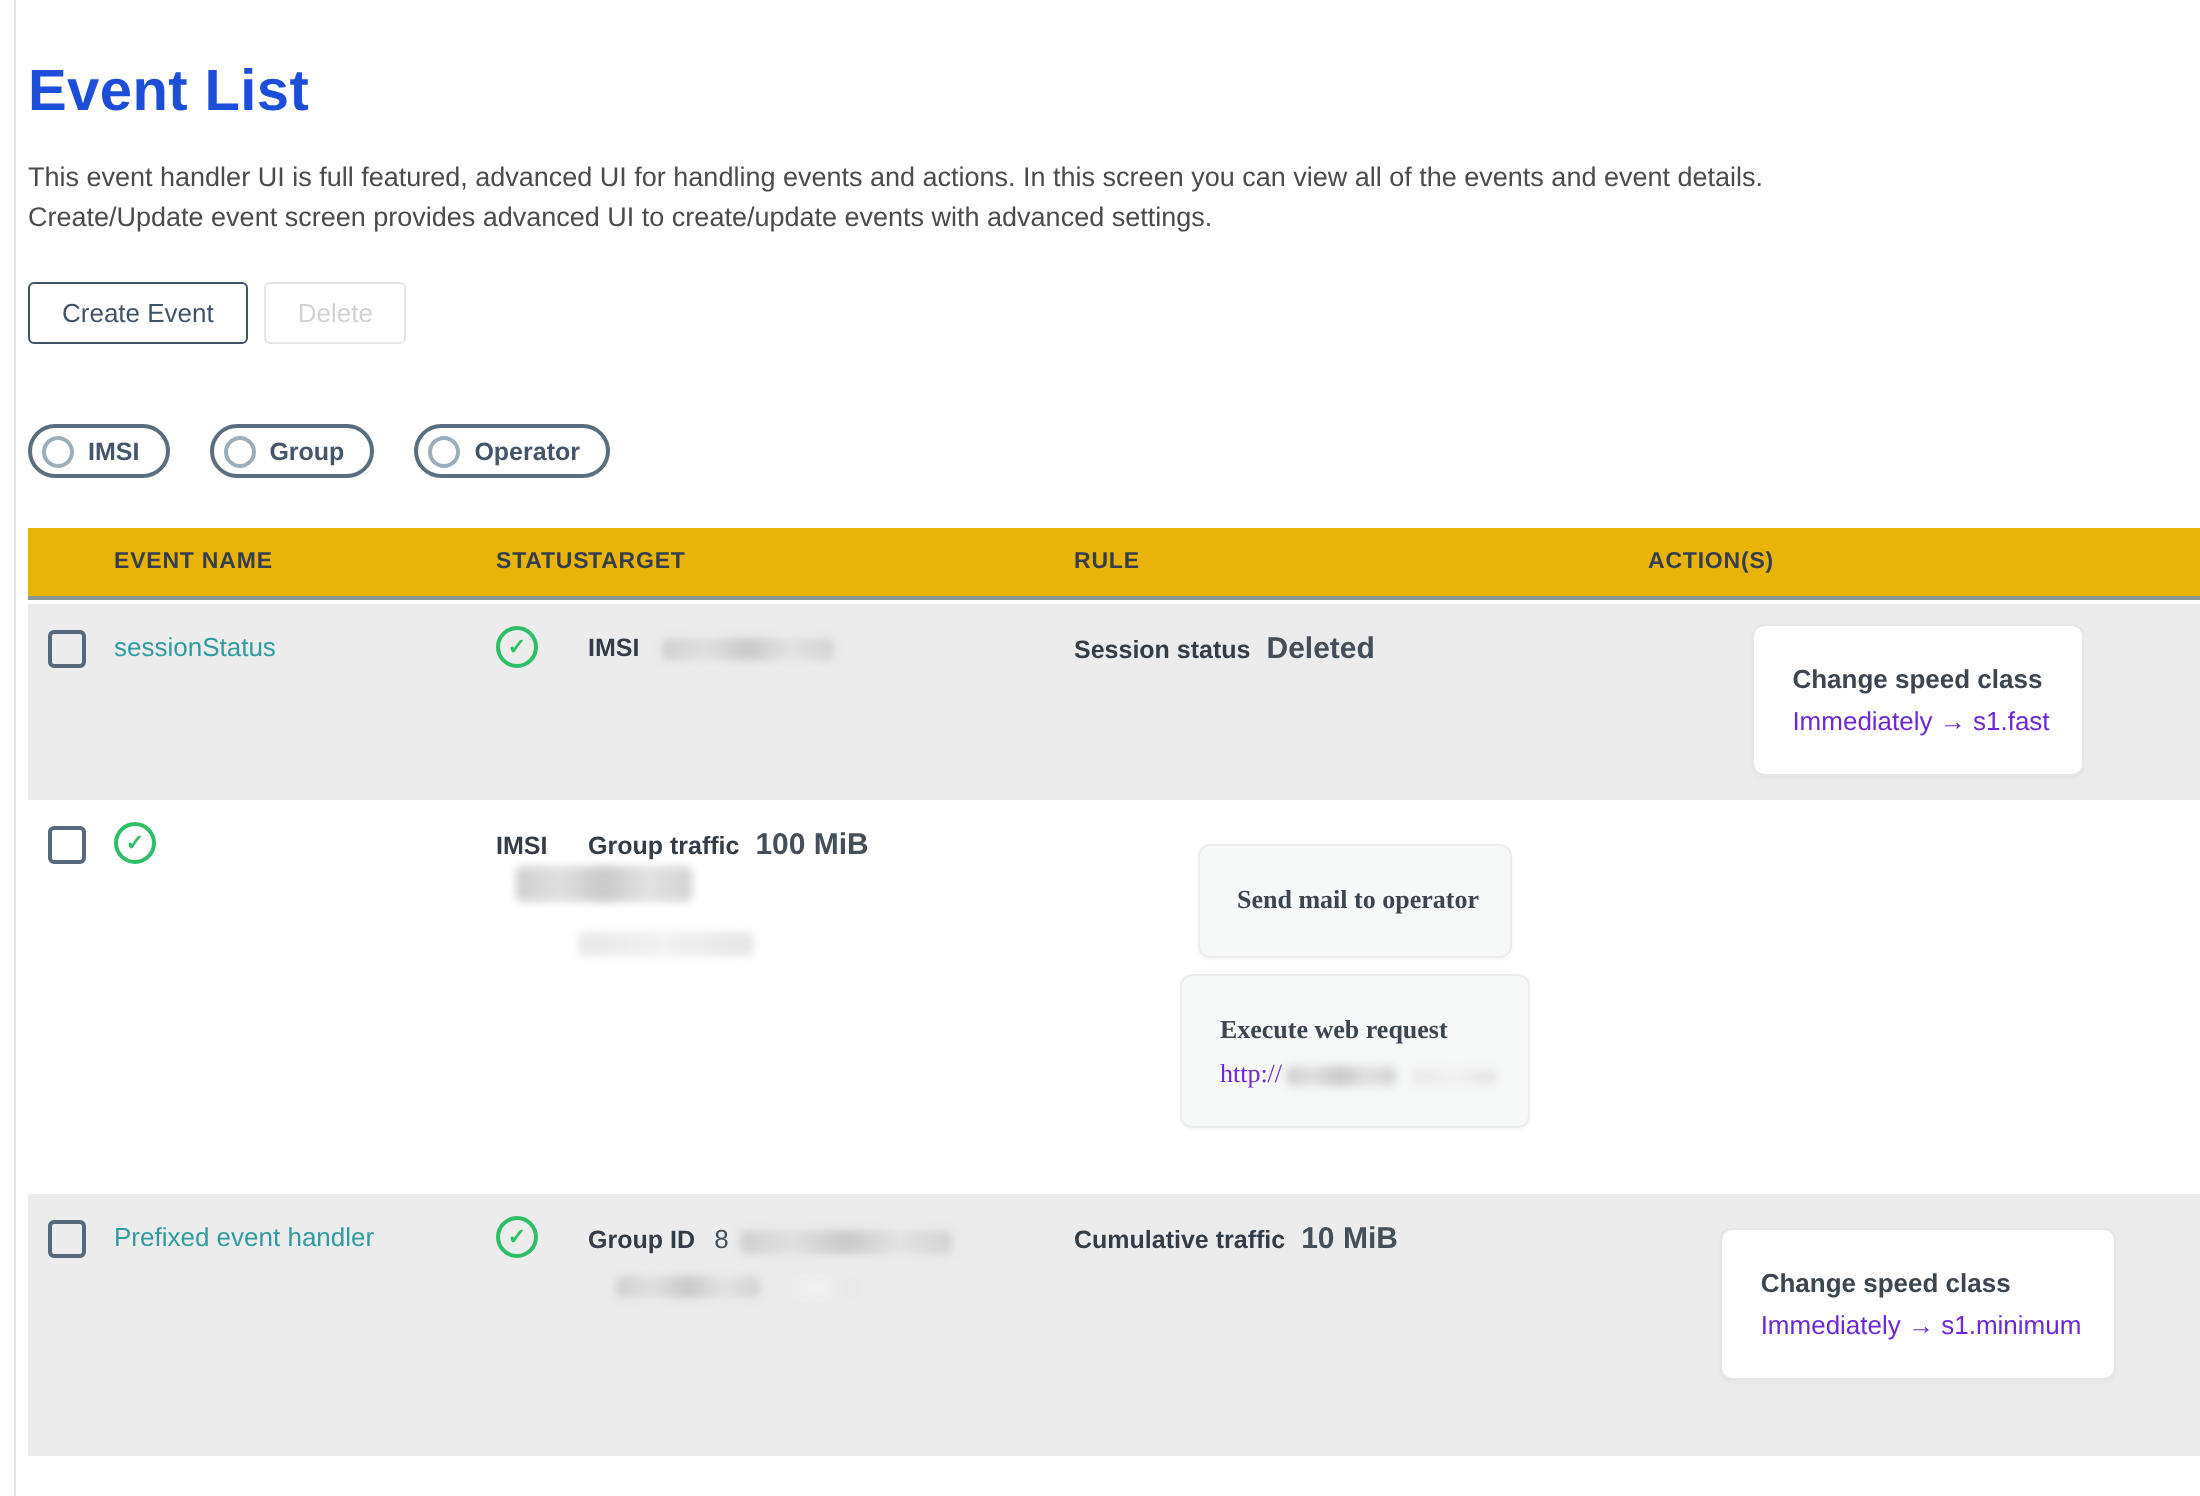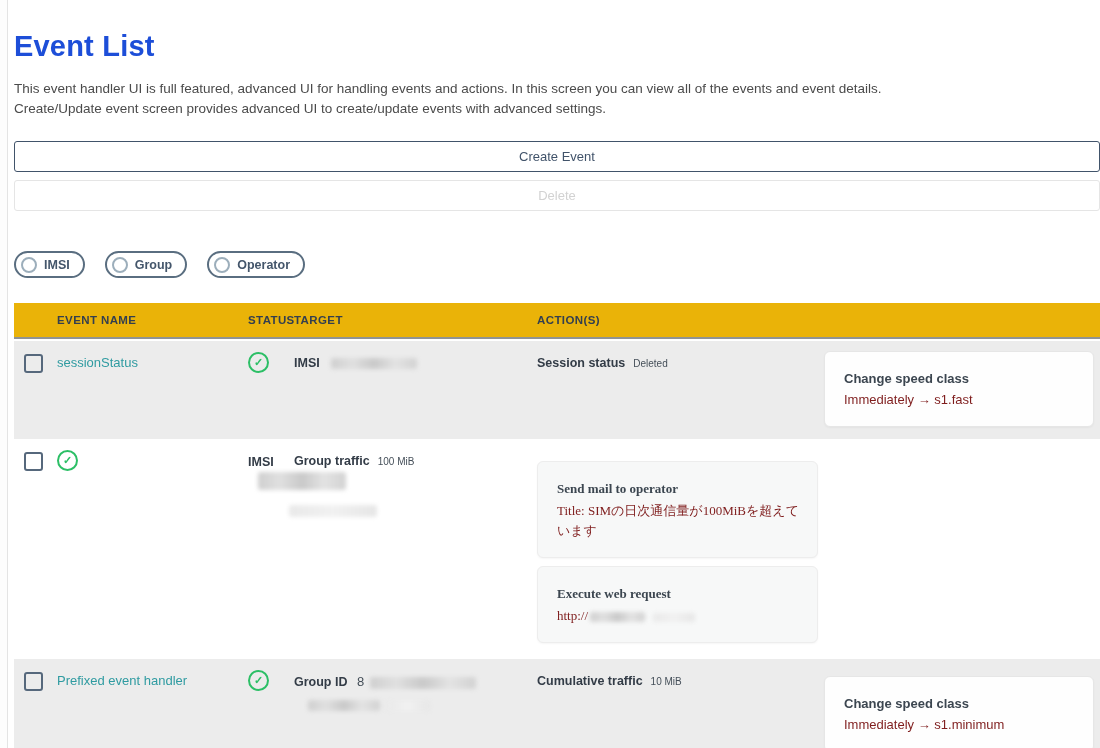--- a/index.html
+++ b/index.html
@@ -6,21 +6,21 @@
   html, body { width: 1100px; height: 748px; background: #ffffff; overflow: hidden;
     font-family: "Liberation Sans", sans-serif; }
   .left-rail { position: absolute; left: 0; top: 0; width: 8px; height: 748px; background: #fdfdfd; border-right: 1px solid #e4e4e4; }
   .page { position: relative; margin-left: 14px; width: 1086px; }
 
   .page-title { margin-top: 30px; font-size: 29px; font-weight: 700; color: #1d4ed8; letter-spacing: 0.2px; }
 
   .description { margin-top: 16px; font-size: 13.5px; line-height: 19.5px; color: #4b4b4b; }
   .link { color: #2f9ba1; text-decoration: none; cursor: pointer; }
 
-  .toolbar { margin-top: 23px; display: flex; gap: 8px; flex-direction: column; }
+  .toolbar { margin-top: 23px; display: flex; gap: 8px; }
   .btn { height: 31px; padding: 0 16px; background: #ffffff; border-radius: 3px; font-size: 13px; cursor: pointer; font-family: inherit; }
   .btn-primary { border: 1px solid #41536a; color: #41536a; }
   .btn-disabled { border: 1px solid #e5e5e5; color: #d2d2d2; cursor: default; }
 
   .filters { margin-top: 40px; display: flex; gap: 20px; }
   .pill { display: flex; align-items: center; gap: 7px; height: 27px; padding: 0 13px 0 5px;
     border: 2px solid #5a6e80; border-radius: 15px; background: #fff; cursor: pointer; }
   .pill-circle { width: 16px; height: 16px; border: 2px solid #9caebb; border-radius: 50%; background: #fff; }
   .pill-label { font-size: 12.5px; font-weight: 600; color: #44566b; }
 
@@ -40,35 +40,35 @@
   .checkbox { margin: 13px 0 0 10px; width: 19px; height: 19px; border: 2px solid #56687c; border-radius: 3px; background: transparent; cursor: pointer; }
   .event-link { font-size: 13px; color: #2f9ba1; text-decoration: none; cursor: pointer; margin-top: 16px; }
 
   .status-cell { padding-top: 11px; }
   .status-ok { width: 21px; height: 21px; border: 2px solid #2cbf66; border-radius: 50%;
     display: flex; align-items: center; justify-content: center;
     color: #2cbf66; font-size: 11px; font-weight: 700; background: transparent; }
 
   .lbl { font-weight: 700; color: #333c47; font-size: 12.5px; }
   .target-cell .line { line-height: 17px; }
-  .rule-value { margin-left: 8px; color: #454f59; font-weight: 400; font-size: 10px; }
+  .rule-value { margin-left: 8px; color: #454f59; font-weight: 700; font-size: 15px; }
 
   .redact { display: inline-block; vertical-align: middle; border-radius: 3px; filter: blur(2px);
     background: linear-gradient(90deg,#cfcfcf 0%,#e0e0e0 25%,#c9c9c9 50%,#e3e3e3 75%,#d2d2d2 100%); }
   .redact.light { background: linear-gradient(90deg,#e9e9e9,#f1f1f1,#e6e6e6); }
 
-  .actions-cell { display: flex; flex-direction: column; gap: 8px; padding-right: 6px; }
+  .actions-cell { display: flex; flex-direction: column; gap: 8px; padding-right: 6px; align-items: center; }
   .row-0 .actions-cell { padding-top: 10px; padding-bottom: 12px; }
   .row-1 .actions-cell { padding-top: 22px; padding-bottom: 16px; font-family: Liberation Serif, serif; }
   .row-2 .actions-cell { padding-top: 17px; padding-bottom: 0; }
   .action-card { border-radius: 6px; padding: 19px 16px 16px 19px; box-shadow: 0 1px 2px rgba(0,0,0,0.04); }
   .row.gray .action-card { background: #fefefe; border: 1px solid #e6e6e6; }
   .row.white .action-card { background: #f7f8f8; border: 1px solid #ededed; }
   .action-title { font-size: 13px; font-weight: 700; color: #3c4650; margin-bottom: 4px; }
-  .action-detail { font-size: 13px; color: #7f1d1d; line-height: 20px; }
+  .action-detail { font-size: 13px; color: #6d28d9; line-height: 20px; }
 </style>
 </head>
 <body>
 
 <div class="left-rail"></div>
 
 <div class="page">
 
   <h1 class="page-title">Event List</h1>
 
@@ -95,20 +95,21 @@
       <span class="pill-circle"></span>
       <span class="pill-label">Operator</span>
     </div>
   </div>
 
   <div class="grid thead">
     <div class="th"></div>
     <div class="th">EVENT NAME</div>
     <div class="th">STATUS</div>
     <div class="th">TARGET</div>
+    <div class="th">RULE</div>
     <div class="th">ACTION(S)</div>
   </div>
 
   <div class="grid row gray row-0">
     <div>
         <div class="checkbox"></div>
       </div>
     <div class="cell"><a class="event-link">sessionStatus</a></div>
     <div class="cell status-cell">
         <div class="status-ok">✓</div>
@@ -143,21 +144,20 @@
       <div class="line" style="margin-top:12px;">
         <span class="redact light" style="width:88px;height:12px;margin-left:41px;"></span>
       </div>
     </div>
     <div class="cell">
       <span class="lbl">Group traffic</span><span class="rule-value">100 MiB</span>
     </div>
     <div class="actions-cell">
       <div class="action-card">
         <div class="action-title">Send mail to operator</div>
-        <div class="action-detail">Title: SIMの日次通信量が100MiBを超えています</div>
       </div>
       <div class="action-card">
         <div class="action-title">Execute web request</div>
         <div class="action-detail"><span>http://</span><span class="redact" style="width:55px;height:10px;margin-left:2px;"></span><span class="redact light" style="width:42px;height:9px;margin-left:8px;"></span></div>
       </div>
     </div>
   </div>
 
   <div class="grid row gray row-2">
     <div>

